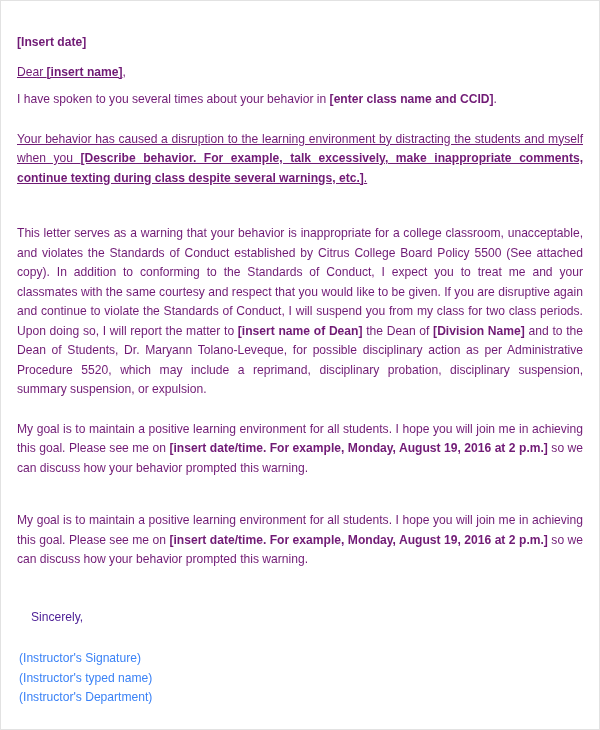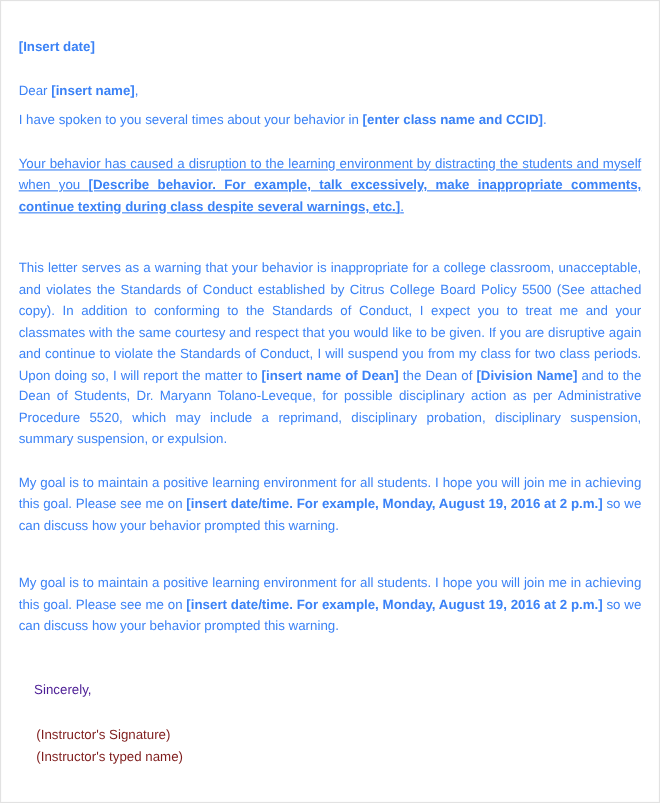--- a/index.html
+++ b/index.html
@@ -23,50 +23,50 @@
     left: 16px;
     top: 0px;
     width: 566px;
   }
   .para {
     font-size: 12.1px;
     line-height: 19.5px;
     text-align: justify;
     text-justify: inter-word;
     margin: 0;
-    color: #3b82f6;
+    color: #701a75;
     -webkit-font-smoothing: antialiased;
   }
   .para b, .bold {
     font-weight: bold;
   }
   .last-line-left {
     text-align-last: left;
   }
   
   .sp-date      { margin-top: 32px; }
-  .sp-greeting  { margin-top: 20px; }
+  .sp-greeting  { margin-top: 10px; text-decoration: underline; }
   .sp-p1        { margin-top: 8px; }
   .sp-p2        { margin-top: 20px; text-decoration: underline; }
   .sp-p3        { margin-top: 36px; }
   .sp-p4        { margin-top: 20px; }
   .sp-p5        { margin-top: 33px; }
   .closing {
     margin-top: 38px;
     margin-left: 14px;
     font-size: 12.1px;
     line-height: 19.5px;
     color: #4c1d95;
   }
   .sig-block {
     margin-top: 22px;
-    margin-left: 16px;
+    margin-left: 2px;
     font-size: 12.1px;
     line-height: 19.5px;
-    color: #7f1d1d;
+    color: #3b82f6;
   }
   .sig-line { white-space: pre; }
 </style>
 </head>
 <body>
 
 <div class="page">
   <div class="content">
 
     <p class="para sp-date last-line-left">
@@ -95,16 +95,17 @@
 
     <p class="para sp-p5 last-line-left">
       <span>My goal is to maintain a positive learning environment for all students. I hope you will join me in achieving this goal. Please see me on </span><b class="bold">[insert date/time. For example, Monday, August 19, 2016 at 2 p.m.]</b><span> so we can discuss how your behavior prompted this warning.</span>
     </p>
 
     <div class="closing">Sincerely,</div>
 
     <div class="sig-block">
       <div class="sig-line">(Instructor's Signature)</div>
       <div class="sig-line">(Instructor's typed name)</div>
+      <div class="sig-line">(Instructor's Department)</div>
     </div>
 
   </div>
 </div>
 
 </body></html>

